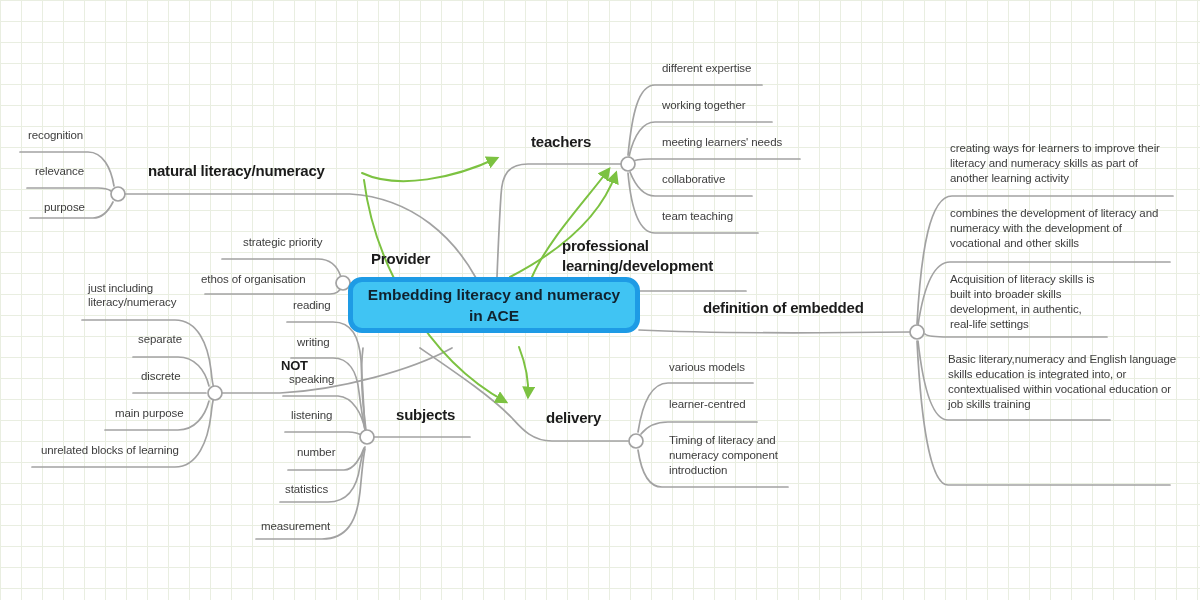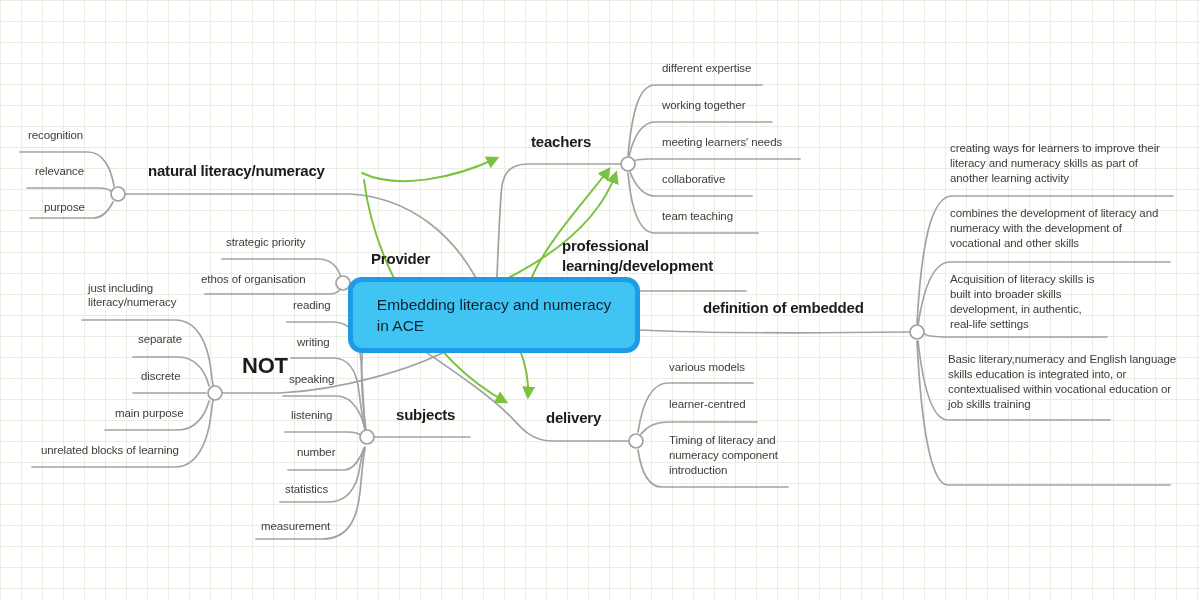--- a/index.html
+++ b/index.html
@@ -9,27 +9,27 @@
     background-color:#ffffff;
     background-image:
       linear-gradient(to right,#e9eee1 1px,transparent 1px),
       linear-gradient(to bottom,#e9eee1 1px,transparent 1px);
     background-size:21px 21px;
   }
   #wires{position:absolute;left:0;top:0;z-index:0;}
   .lbl{position:absolute;white-space:pre-line;z-index:1;color:#3d3d3d;
        font-size:11.5px;line-height:14px;letter-spacing:-0.1px;}
   .l1{font-weight:bold;color:#1b1b1b;font-size:15px;line-height:20px;letter-spacing:-0.2px;}
-  .big{font-size:22px;}
+  .big{font-size:13px;margin-left:39px;}
   .para{line-height:15px;}
   #root-node{
-    position:absolute;left:348px;top:277px;width:292px;height:76px;z-index:2;
+    position:absolute;left:348px;top:277px;width:292px;height:56px;z-index:2;
     background:#40c4f3;border:5px solid #1e9be5;border-radius:14px;
     box-sizing:border-box;display:flex;align-items:center;justify-content:center;
-    font-weight:normal;font-size:15.5px;line-height:21px;
+    text-align:center;font-weight:bold;font-size:15.5px;line-height:21px;
     color:#10222e;white-space:pre-line;
   }
 </style>
 </head>
 <body>
 
 <div id="canvas">
 
   <svg id="wires" width="1200" height="600" viewBox="0 0 1200 600">
     <defs>
@@ -117,21 +117,21 @@
   <div class="lbl l1" style="left:531px;top:132px;">teachers</div>
   <div class="lbl l1" style="left:562px;top:236px;">professional
 learning/development</div>
   <div class="lbl l1" style="left:703px;top:298px;">definition of embedded</div>
   <div class="lbl l1" style="left:546px;top:408px;">delivery</div>
 
   <div class="lbl" style="left:28px;top:128px;">recognition</div>
   <div class="lbl" style="left:35px;top:164px;">relevance</div>
   <div class="lbl" style="left:44px;top:200px;">purpose</div>
 
-  <div class="lbl" style="left:226px;top:235px;">strategic priority</div>
+  <div class="lbl" style="left:243px;top:235px;">strategic priority</div>
   <div class="lbl" style="left:201px;top:272px;">ethos of organisation</div>
 
   <div class="lbl" style="left:88px;top:281px;">just including
 literacy/numeracy</div>
   <div class="lbl" style="left:138px;top:332px;">separate</div>
   <div class="lbl" style="left:141px;top:369px;">discrete</div>
   <div class="lbl" style="left:115px;top:406px;">main purpose</div>
   <div class="lbl" style="left:41px;top:443px;">unrelated blocks of learning</div>
 
   <div class="lbl" style="left:293px;top:298px;">reading</div>

